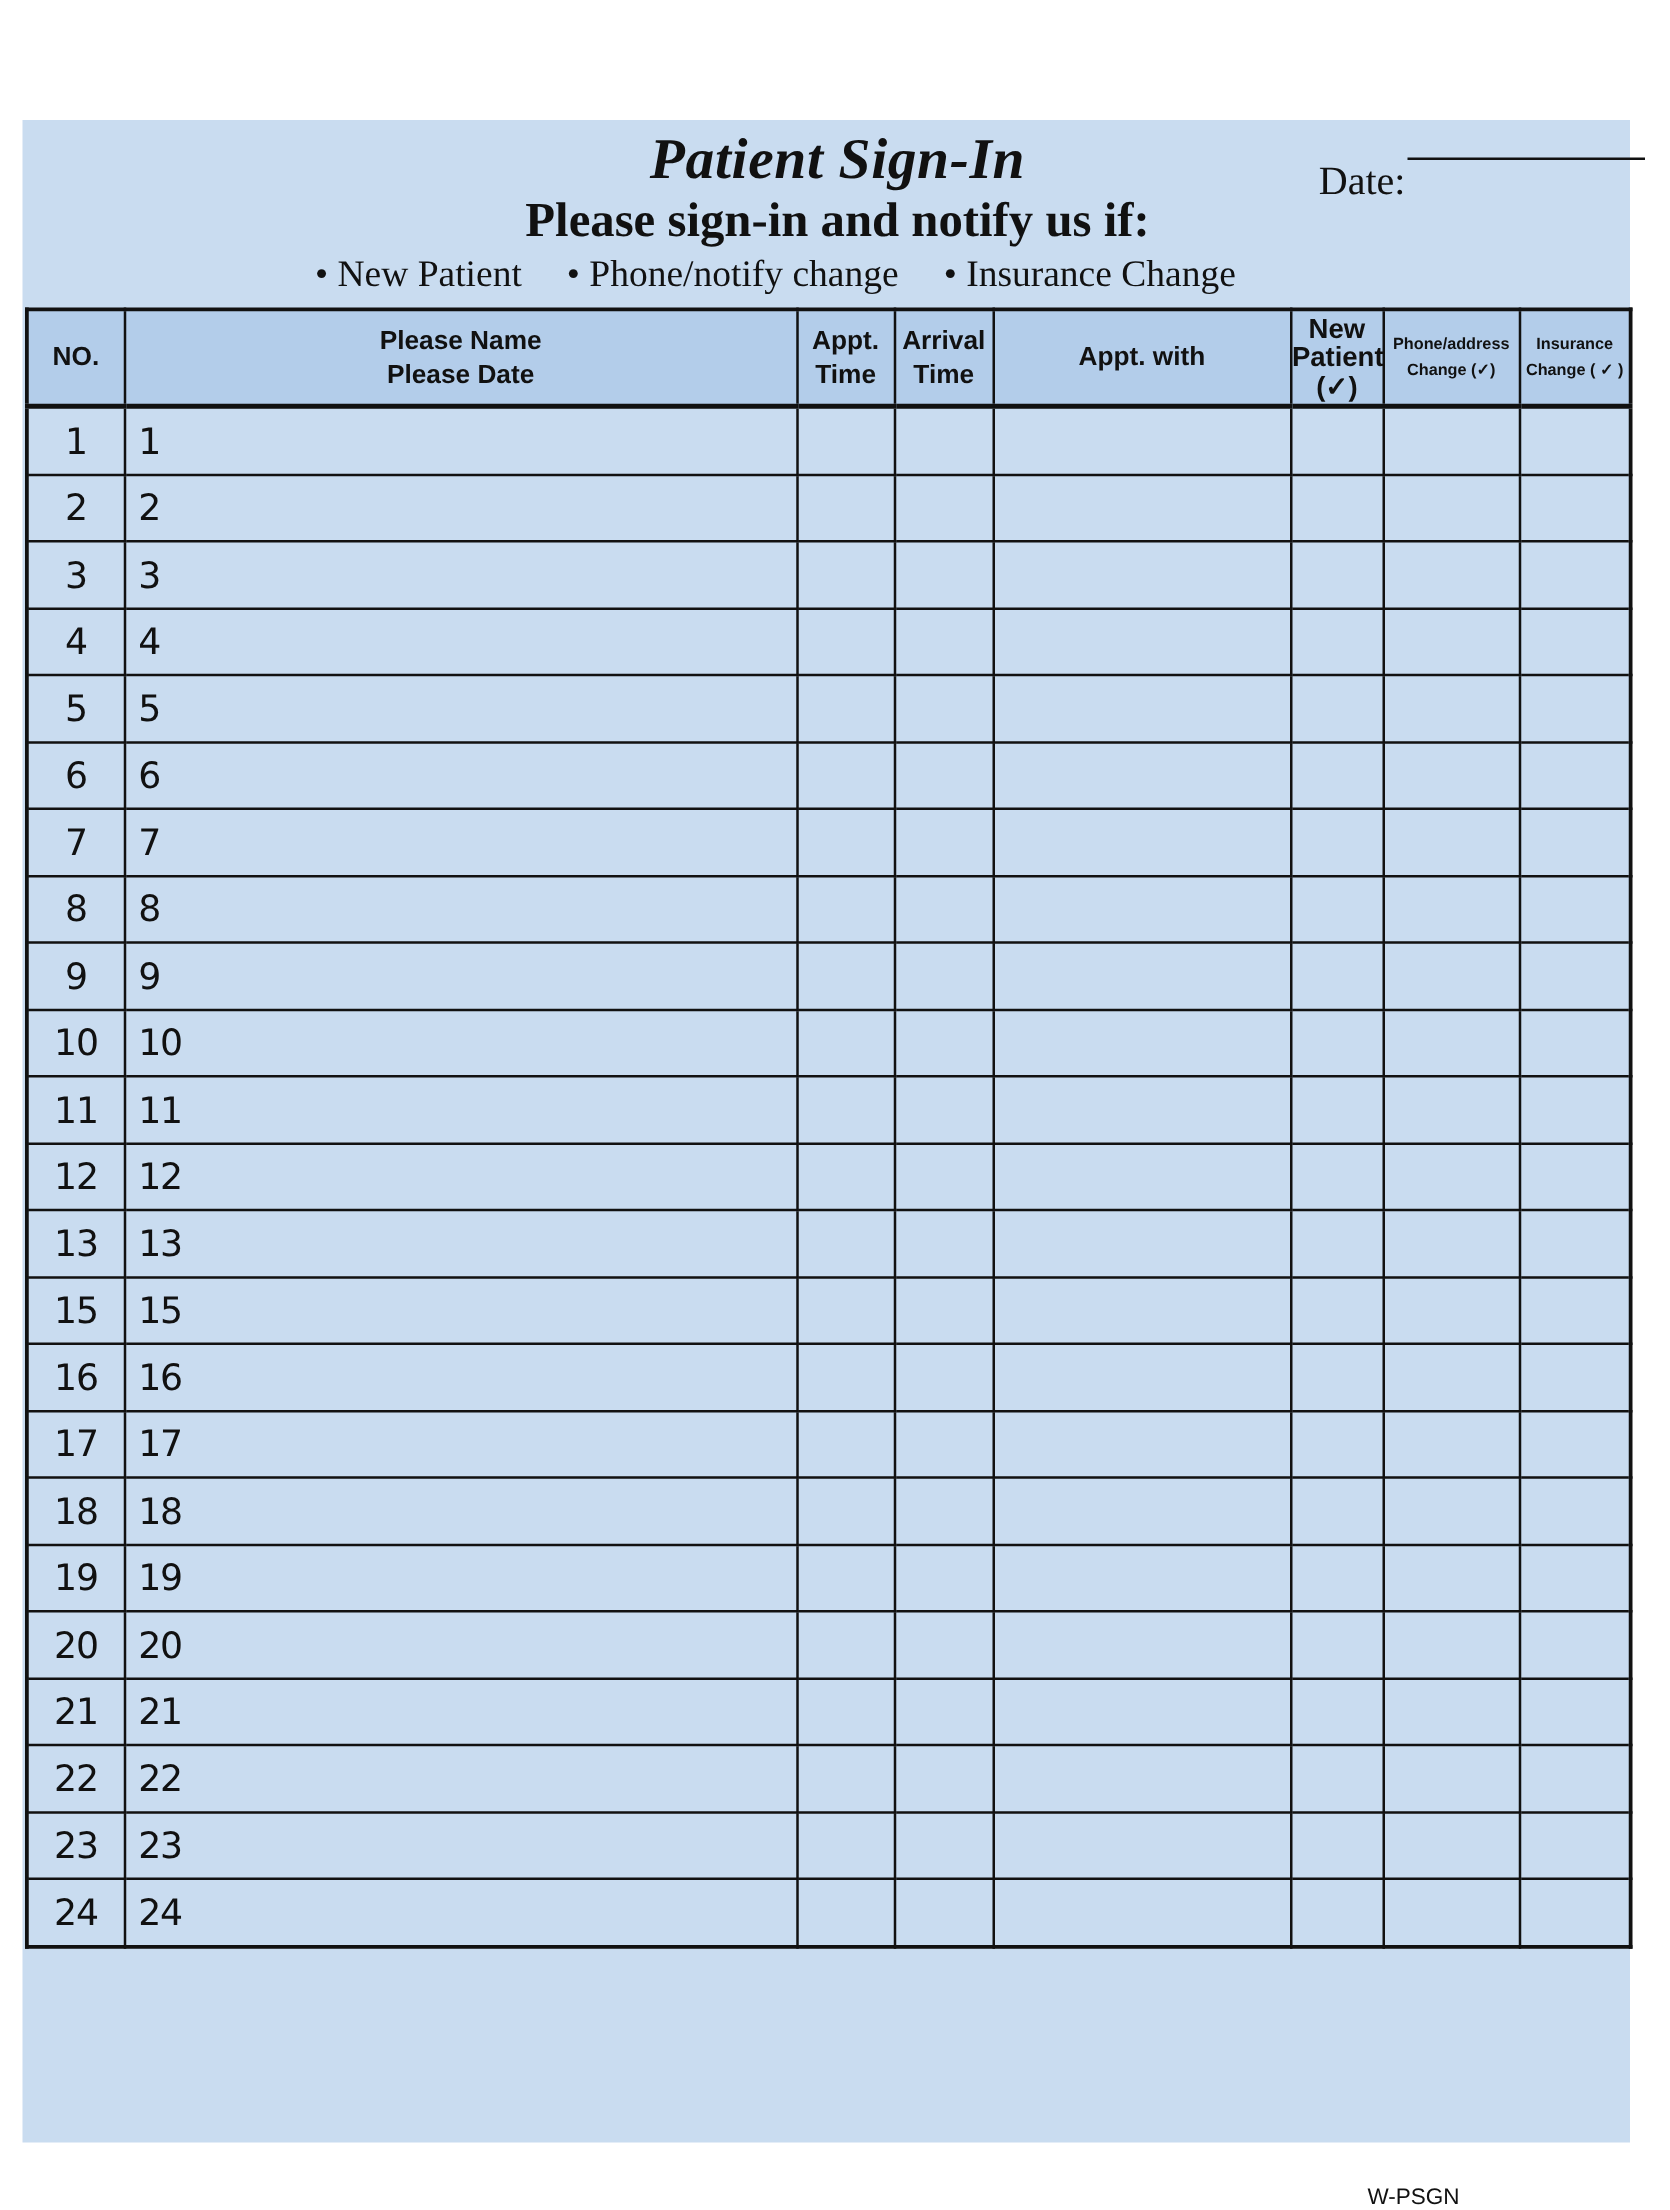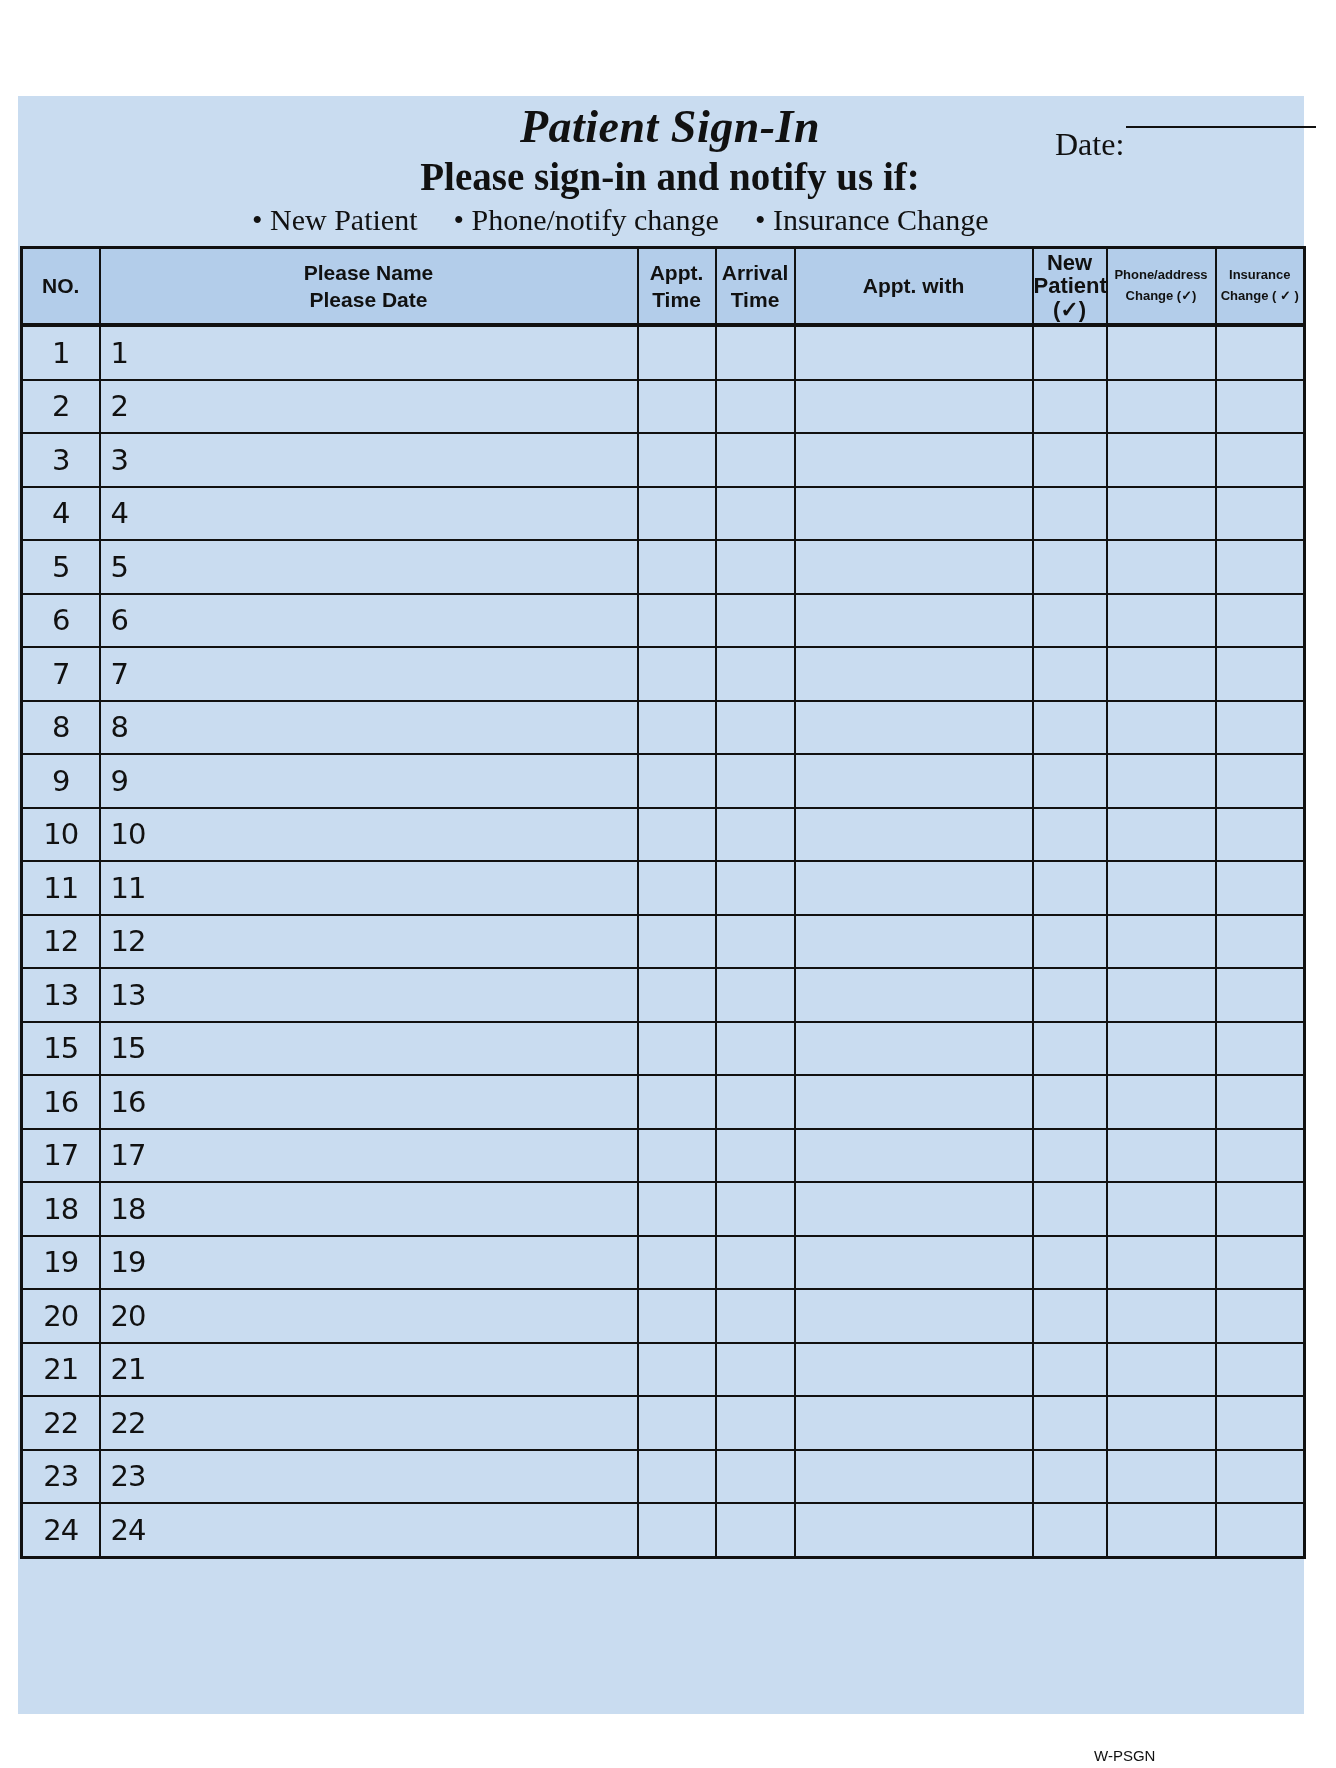--- a/index.html
+++ b/index.html
@@ -126,21 +126,21 @@
     }
     td.name {
       padding-left: 10px !important;
       letter-spacing: -1px;
     }
     .footer-code {
       position: absolute;
       left: 1094px;
       top: 1747px;
       font-family: "Liberation Sans", sans-serif;
-      font-size: 15px;
+      font-size: 18px;
       color: #111;
     }
   </style>
 </head>
 <body>
 
 <div class="sheet"></div>
 
 <div class="title">Patient Sign-In</div>
 

